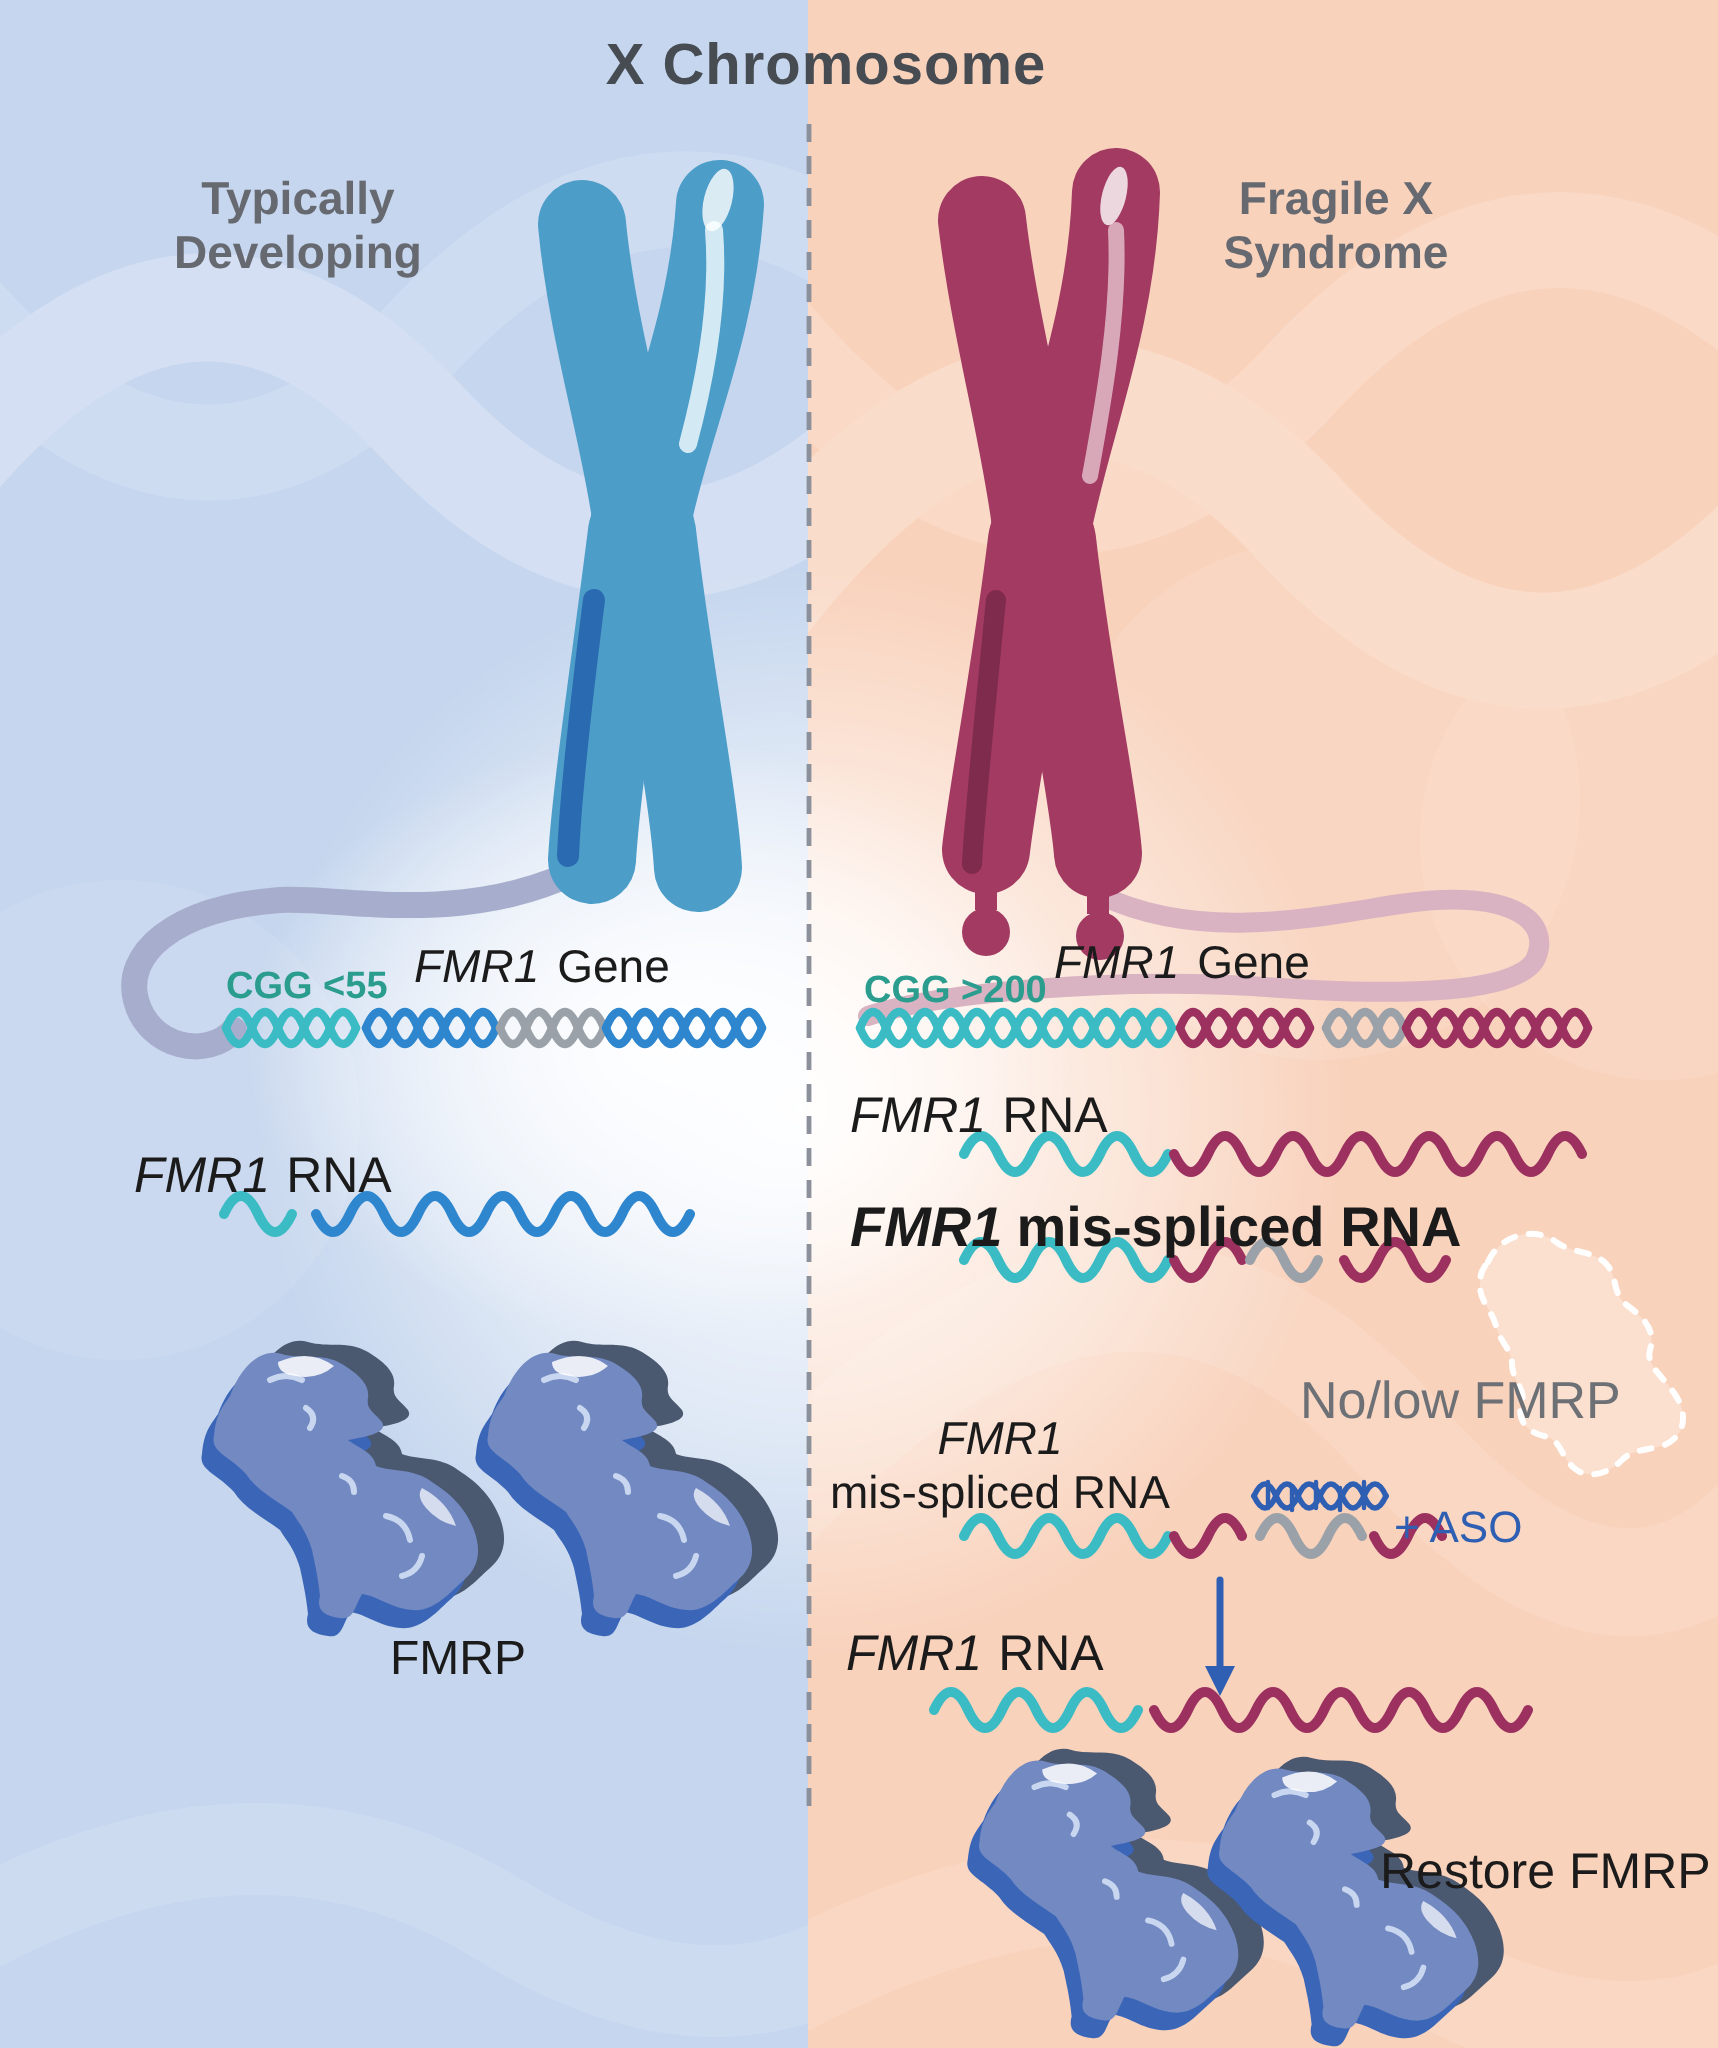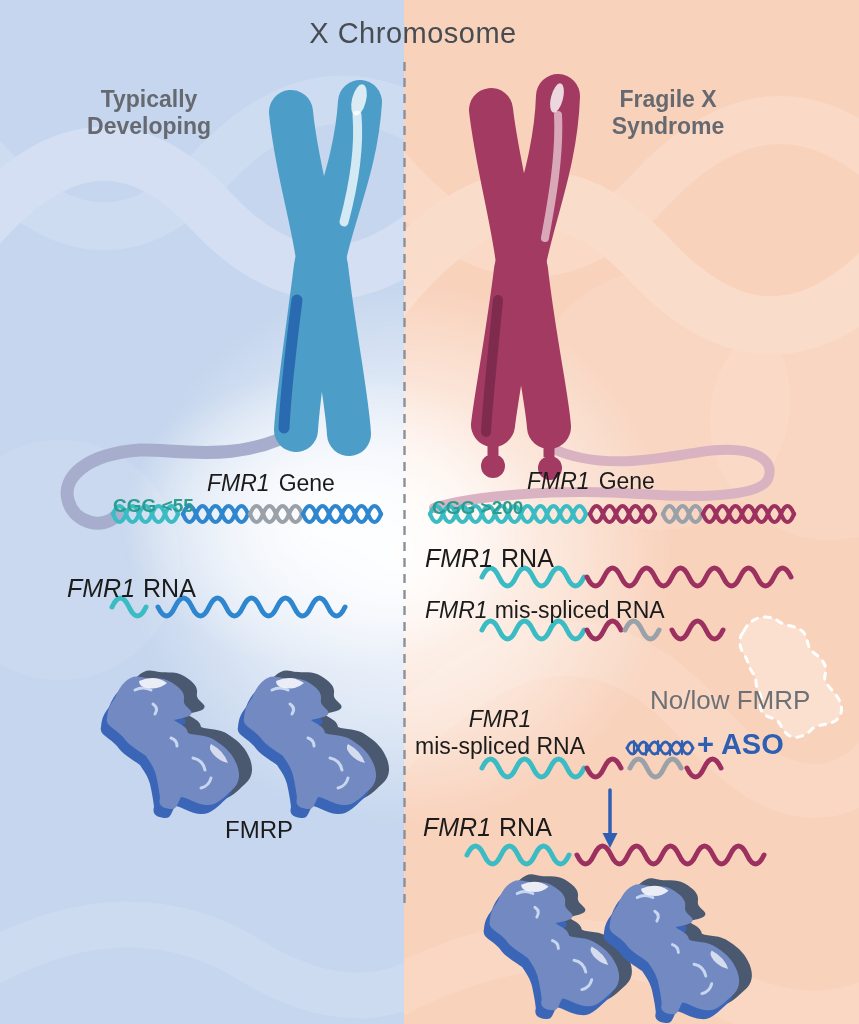--- a/index.html
+++ b/index.html
@@ -3,38 +3,38 @@
 <meta charset="utf-8">
 <style>
   html,body{margin:0;padding:0;background:#ffffff;}
   .stage{position:relative;width:859px;height:1024px;overflow:hidden;
          font-family:"Liberation Sans",sans-serif;}
   .bg{position:absolute;top:0;height:1024px;}
   .bg-left{left:0;width:404px;background:var(--left-bg);}
   .bg-right{left:404px;width:455px;background:var(--right-bg);}
   svg.art{position:absolute;left:0;top:0;}
   .lbl{position:absolute;color:var(--body-text);line-height:1.18;white-space:nowrap;}
-  .title{font-size:29px;font-weight:normal;color:var(--title-text);letter-spacing:.5px;
+  .title{font-size:29px;font-weight:bold;color:var(--title-text);letter-spacing:.5px;
          left:413px;top:16px;transform:translateX(-50%);}
   .panel-label{font-size:23px;font-weight:bold;color:var(--label-text);
                text-align:center;white-space:normal;}
   .tp{left:63px;top:86px;width:172px;}
   .fx{left:592px;top:86px;width:152px;}
   .ital{font-style:italic;}
   .gene-lbl{font-size:23px;text-align:center;}
   .gene-lbl .word{margin-left:9px;}
-  .cgg{font-size:19px;font-weight:bold;color:var(--cgg-text);margin-top:12px;}
+  .cgg{font-size:19px;font-weight:bold;color:var(--cgg-text);}
   .rna-lbl{font-size:25px;}
   .rna-lbl .word{margin-left:8px;}
-  .mis-lbl{font-size:23px;}
+  .mis-lbl{font-size:28px;font-weight:bold;}
   .mis-lbl .word{margin-left:7px;}
   .nolow{font-size:26px;color:var(--no-low-text);}
   .aso-stack{font-size:23px;text-align:center;white-space:normal;width:170px;left:415px;top:706px;}
-  .aso-plus{font-size:29px;font-weight:bold;color:var(--aso-blue);left:697px;top:727px;}
-  .fmrp-lbl{font-size:24px;left:225px;top:816px;}
+  .aso-plus{font-size:22px;font-weight:normal;color:var(--aso-blue);left:697px;top:751px;}
+  .fmrp-lbl{font-size:24px;left:195px;top:816px;}
   .restore-lbl{font-size:25px;left:690px;top:922px;}
   
   .w{fill:none;stroke-linecap:round;}
   .hx{stroke-width:4.2;}
   .rw{stroke-width:5;}
   .w-teal{stroke:var(--teal);}
   .w-blue{stroke:var(--blue-wave);}
   .w-gray{stroke:var(--gray-wave);}
   .w-maroon{stroke:var(--maroon-wave);}
   .divider-line{stroke:var(--divider);stroke-width:2.4;stroke-dasharray:9 7;fill:none;}
@@ -246,13 +246,14 @@
     <span class="ital">FMR1</span><br>
     <span>mis-spliced RNA</span>
   </div>
   <div class="lbl aso-plus">+ ASO</div>
 
   <div class="lbl rna-lbl" style="left:423px;top:813px;">
     <span class="ital">FMR1</span><span class="word">RNA</span>
   </div>
 
   <div class="lbl fmrp-lbl">FMRP</div>
+  <div class="lbl restore-lbl">Restore FMRP</div>
 </div>
 
 </body></html>

